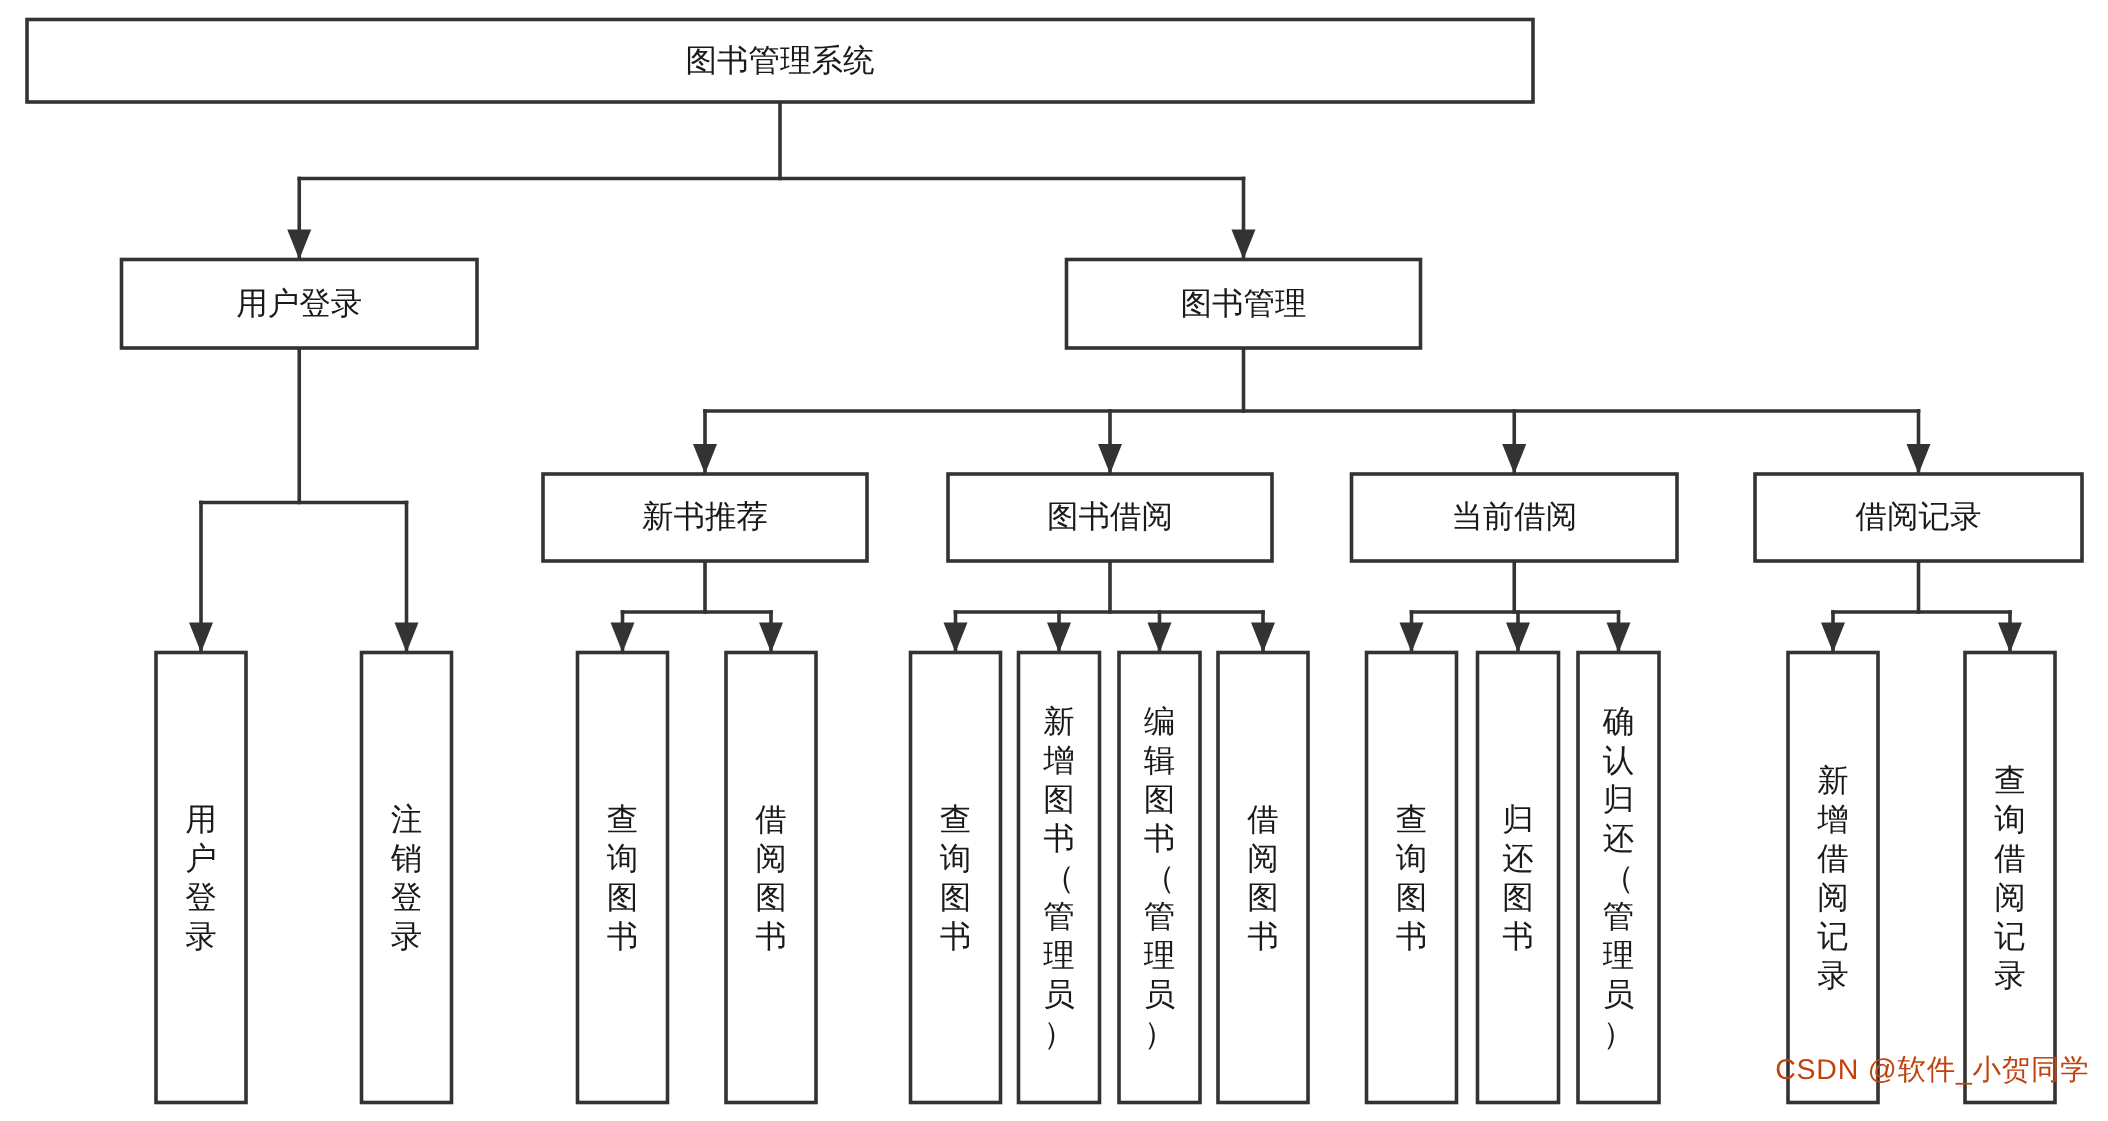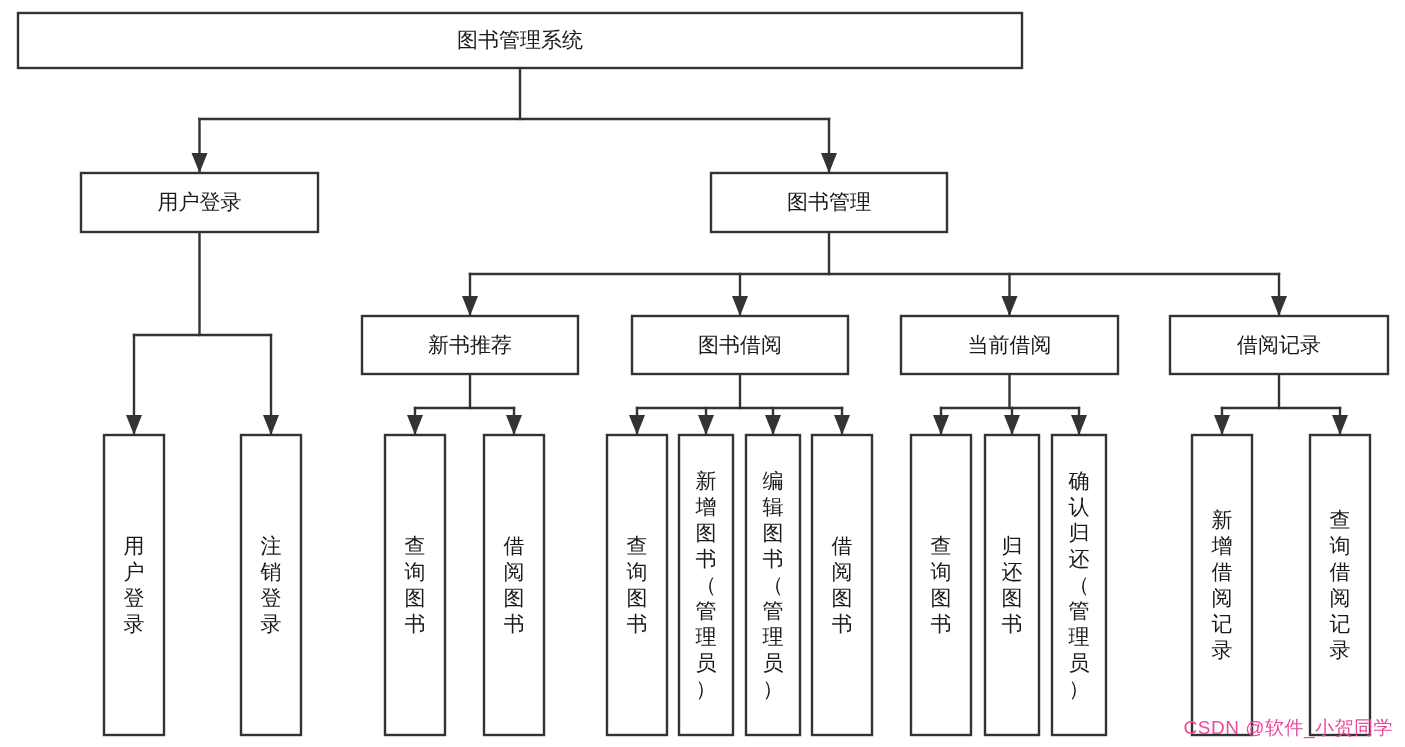--- a/index.html
+++ b/index.html
@@ -45,24 +45,24 @@
   }
   .node-label-v {
     font-family: "Liberation Sans", "DejaVu Sans", sans-serif;
     font-size: 21px;
     fill: #1a1a1a;
     text-anchor: middle;
   }
   .watermark {
     position: absolute;
     right: 12px;
-    bottom: 6px;
+    bottom: 21px;
     font-family: "Liberation Sans", "DejaVu Sans", sans-serif;
     font-size: 19px;
-    color: #ec4899;
+    color: #c2410c;
     letter-spacing: 0.5px;
     white-space: nowrap;
     pointer-events: none;
     user-select: none;
     margin-top: 24px;
   }
 </style>
 </head>
 <body>
 

